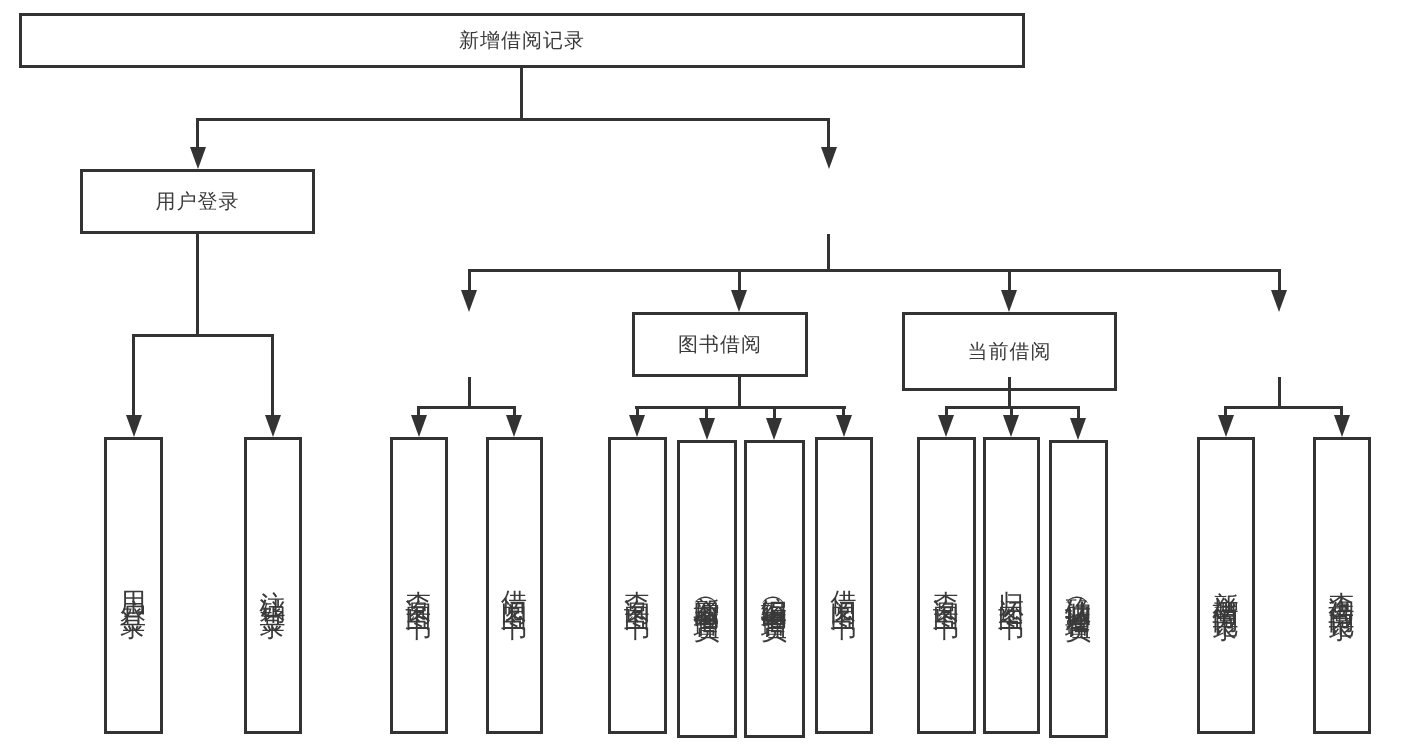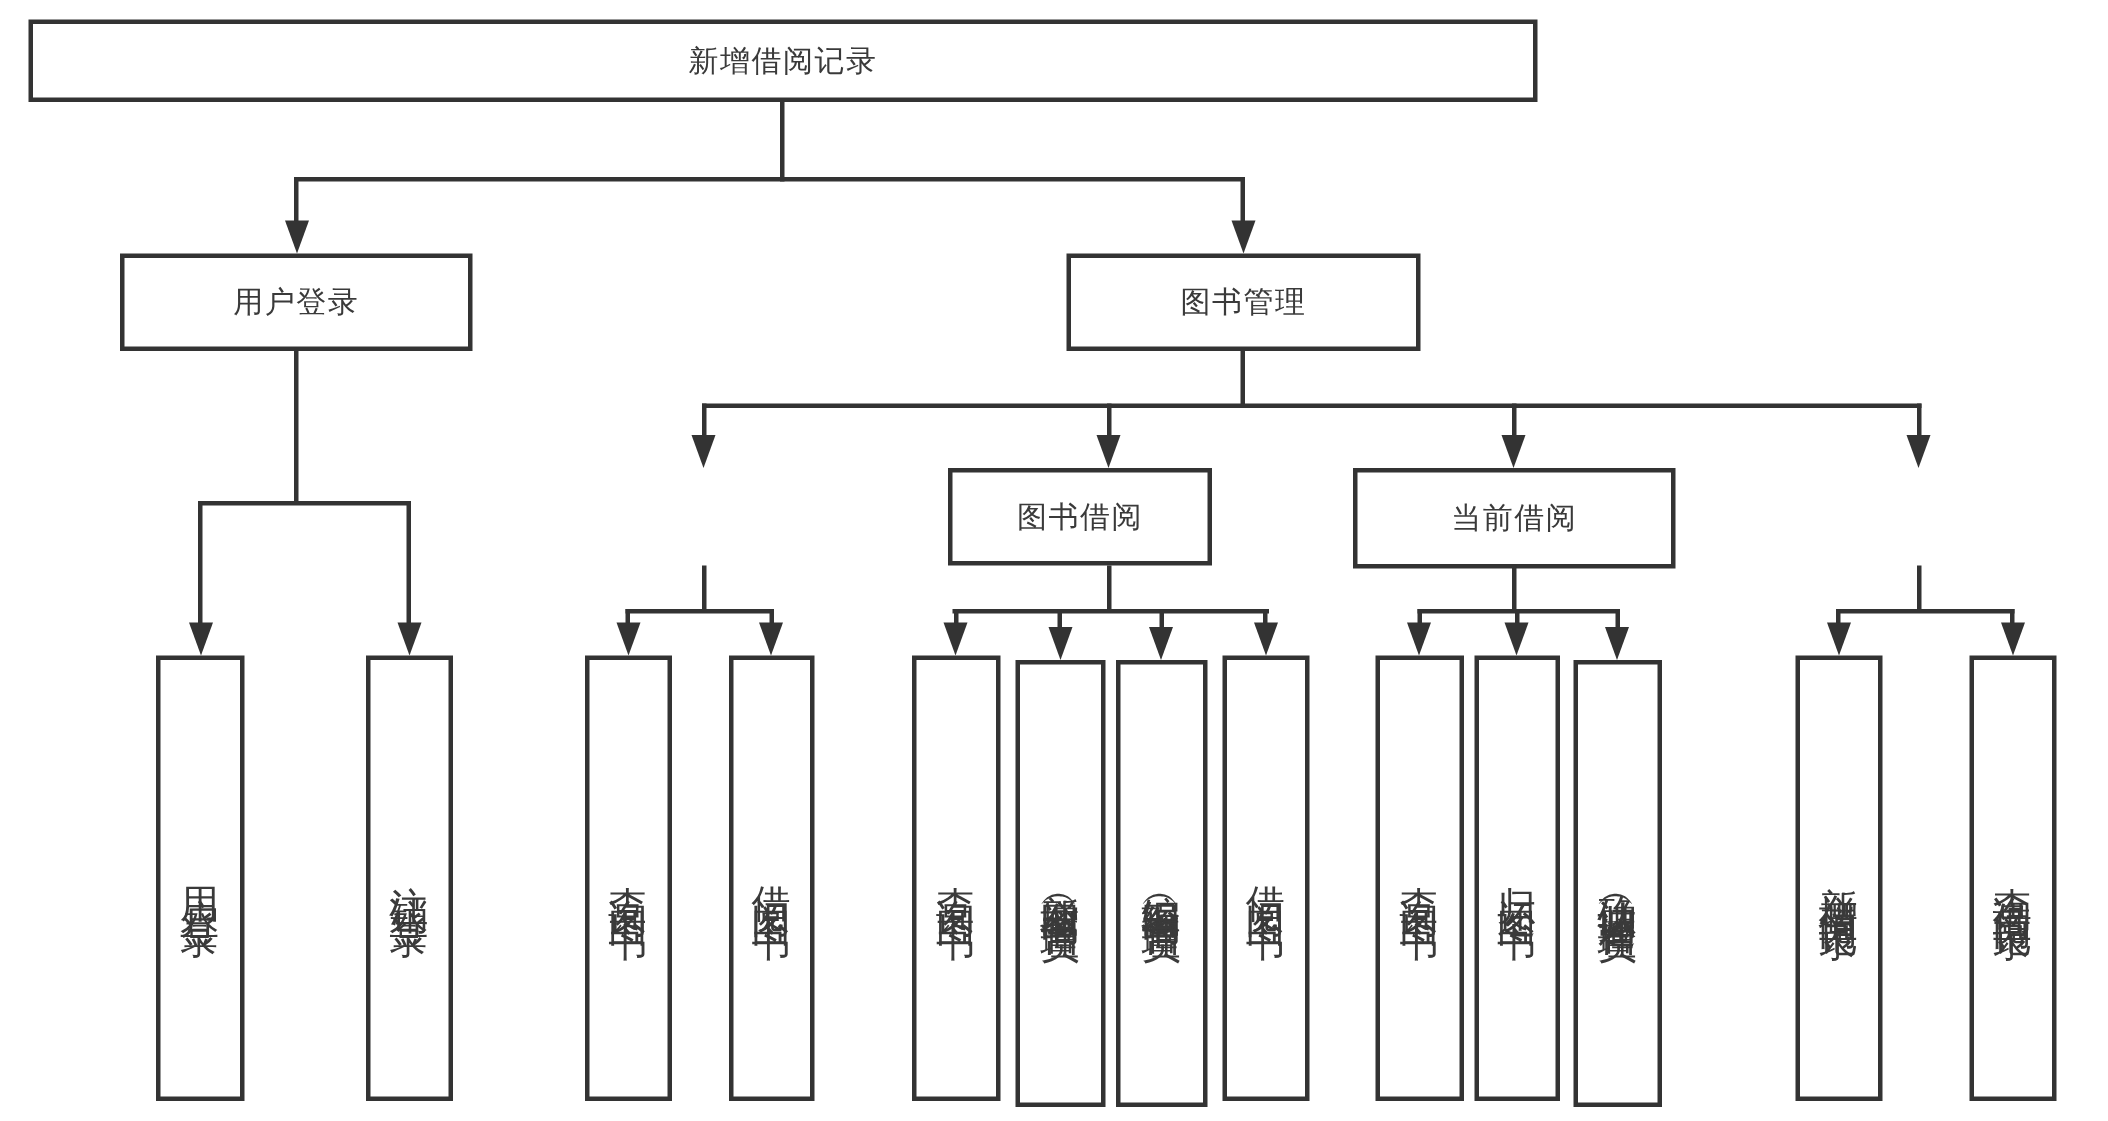--- a/index.html
+++ b/index.html
@@ -37,28 +37,25 @@
 
 <div class="canvas">
 
   <div class="box h" style="left:19px;top:13px;width:1006px;height:55px">
     <span>新增借阅记录</span>
   </div>
 
   <div class="box h" style="left:80px;top:169px;width:235px;height:65px">
     <span>用户登录</span>
   </div>
-  <div class="box h" style="left:711px;top:169px;width:236px;height:65px">
-    <span>图书管理</span>
-  </div>
 
   <div class="box h" style="left:632px;top:312px;width:176px;height:65px">
     <span>图书借阅</span>
   </div>
-  <div class="box h" style="left:902px;top:312px;width:215px;height:67px">
+  <div class="box h" style="left:902px;top:312px;width:215px;height:79px">
     <span>当前借阅</span>
   </div>
 
   <div class="box v v4" style="left:104px;top:437px;width:59px;height:297px">
     <span>用户登录</span>
   </div>
   <div class="box v v4" style="left:244px;top:437px;width:58px;height:297px">
     <span>注销登录</span>
   </div>
   <div class="box v v4" style="left:390px;top:437px;width:58px;height:297px">

